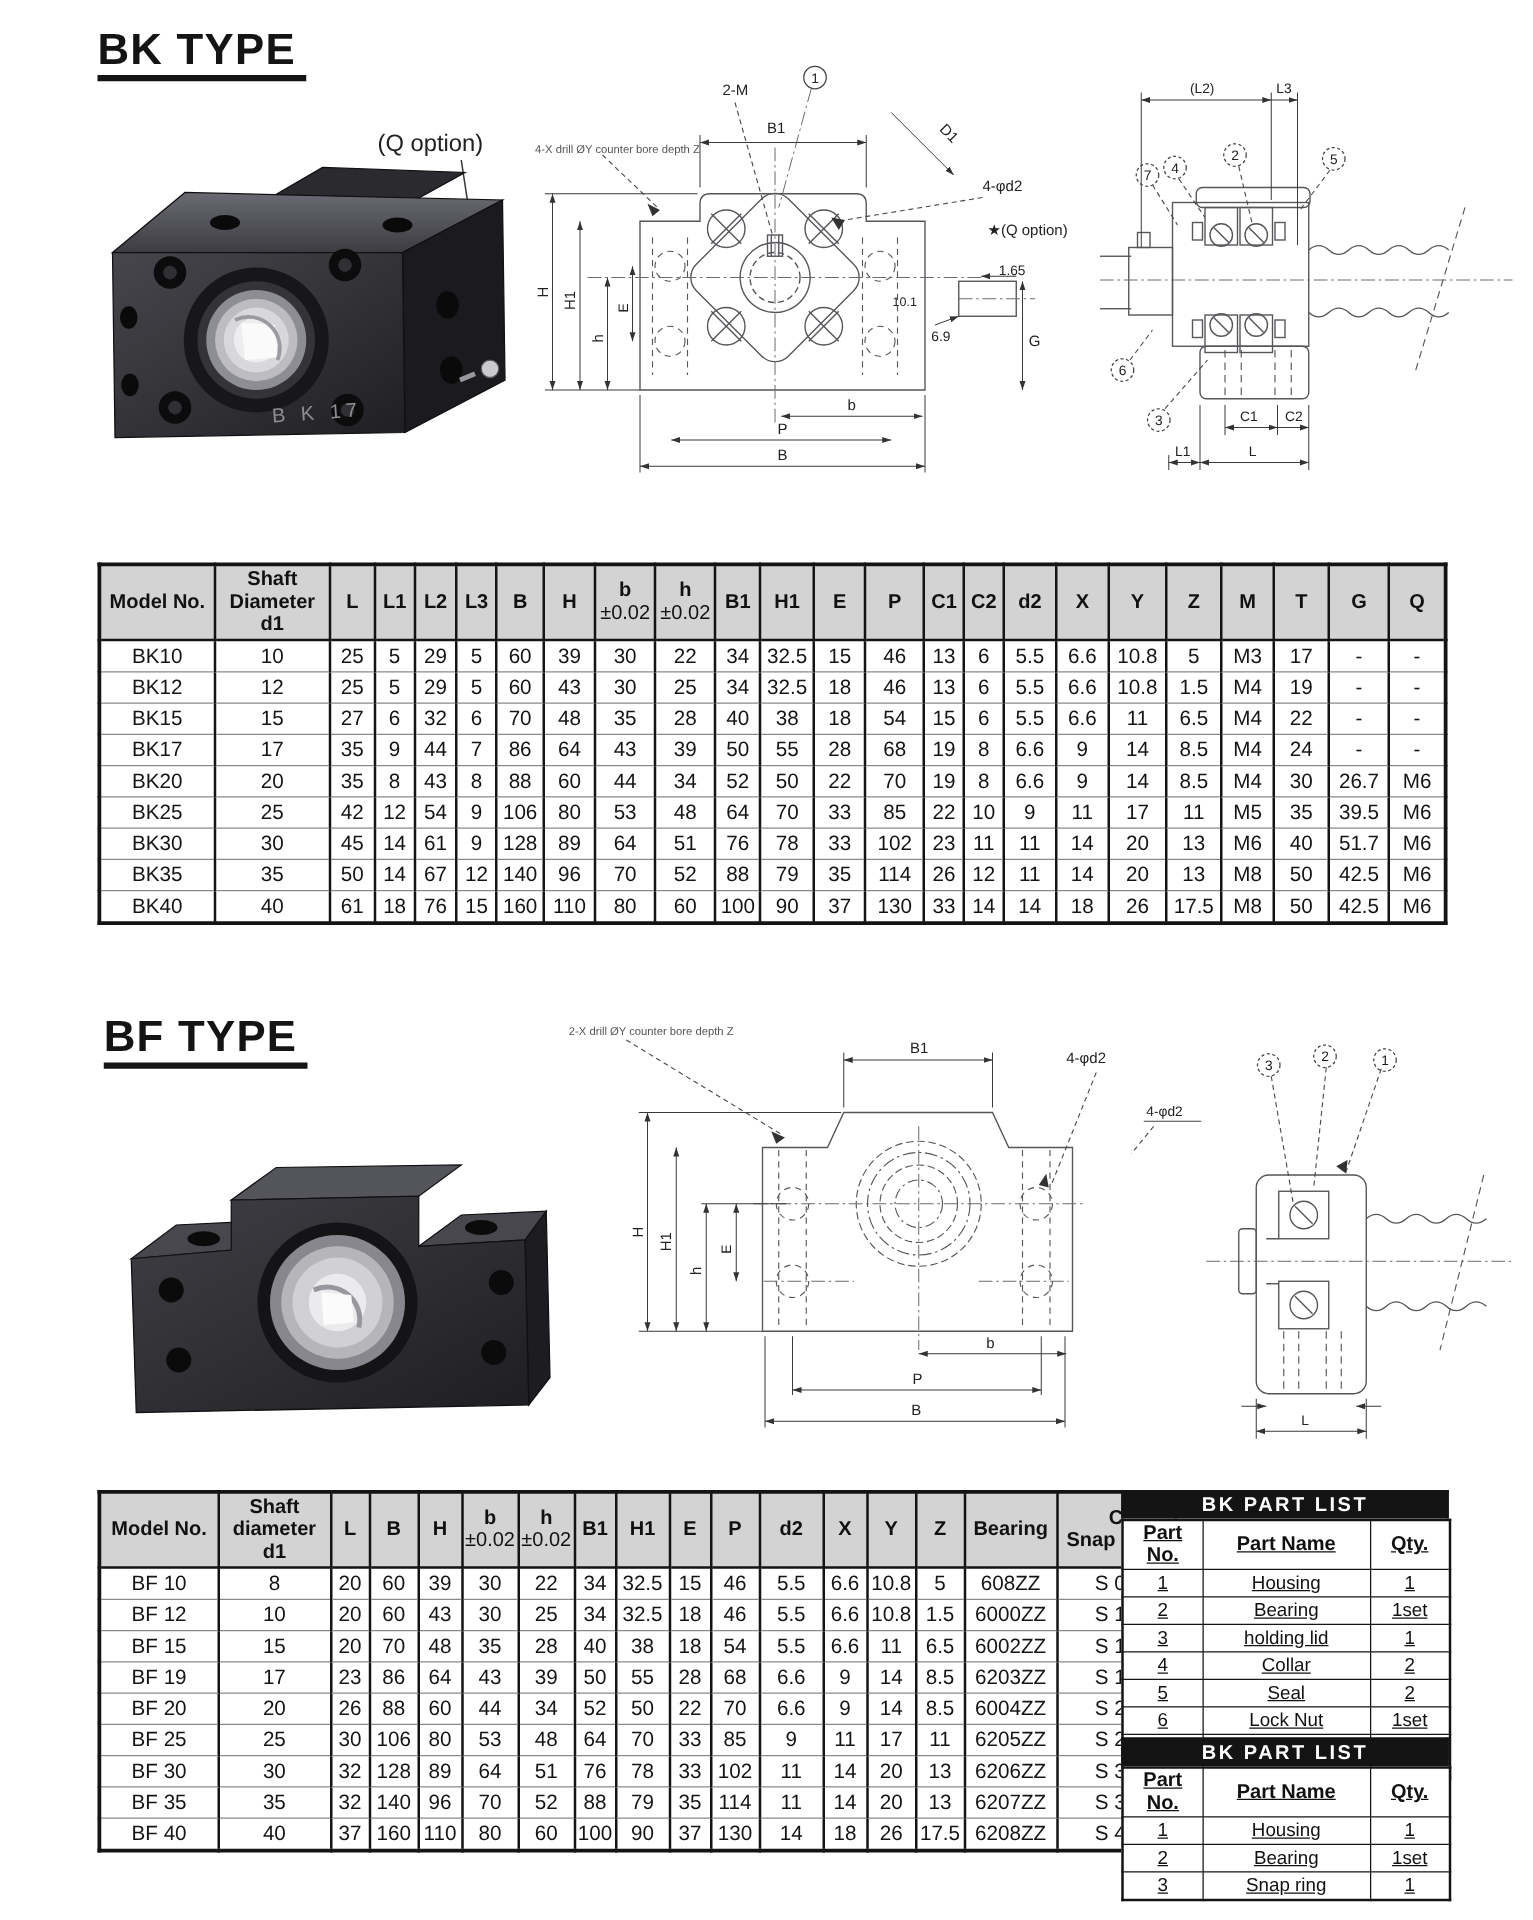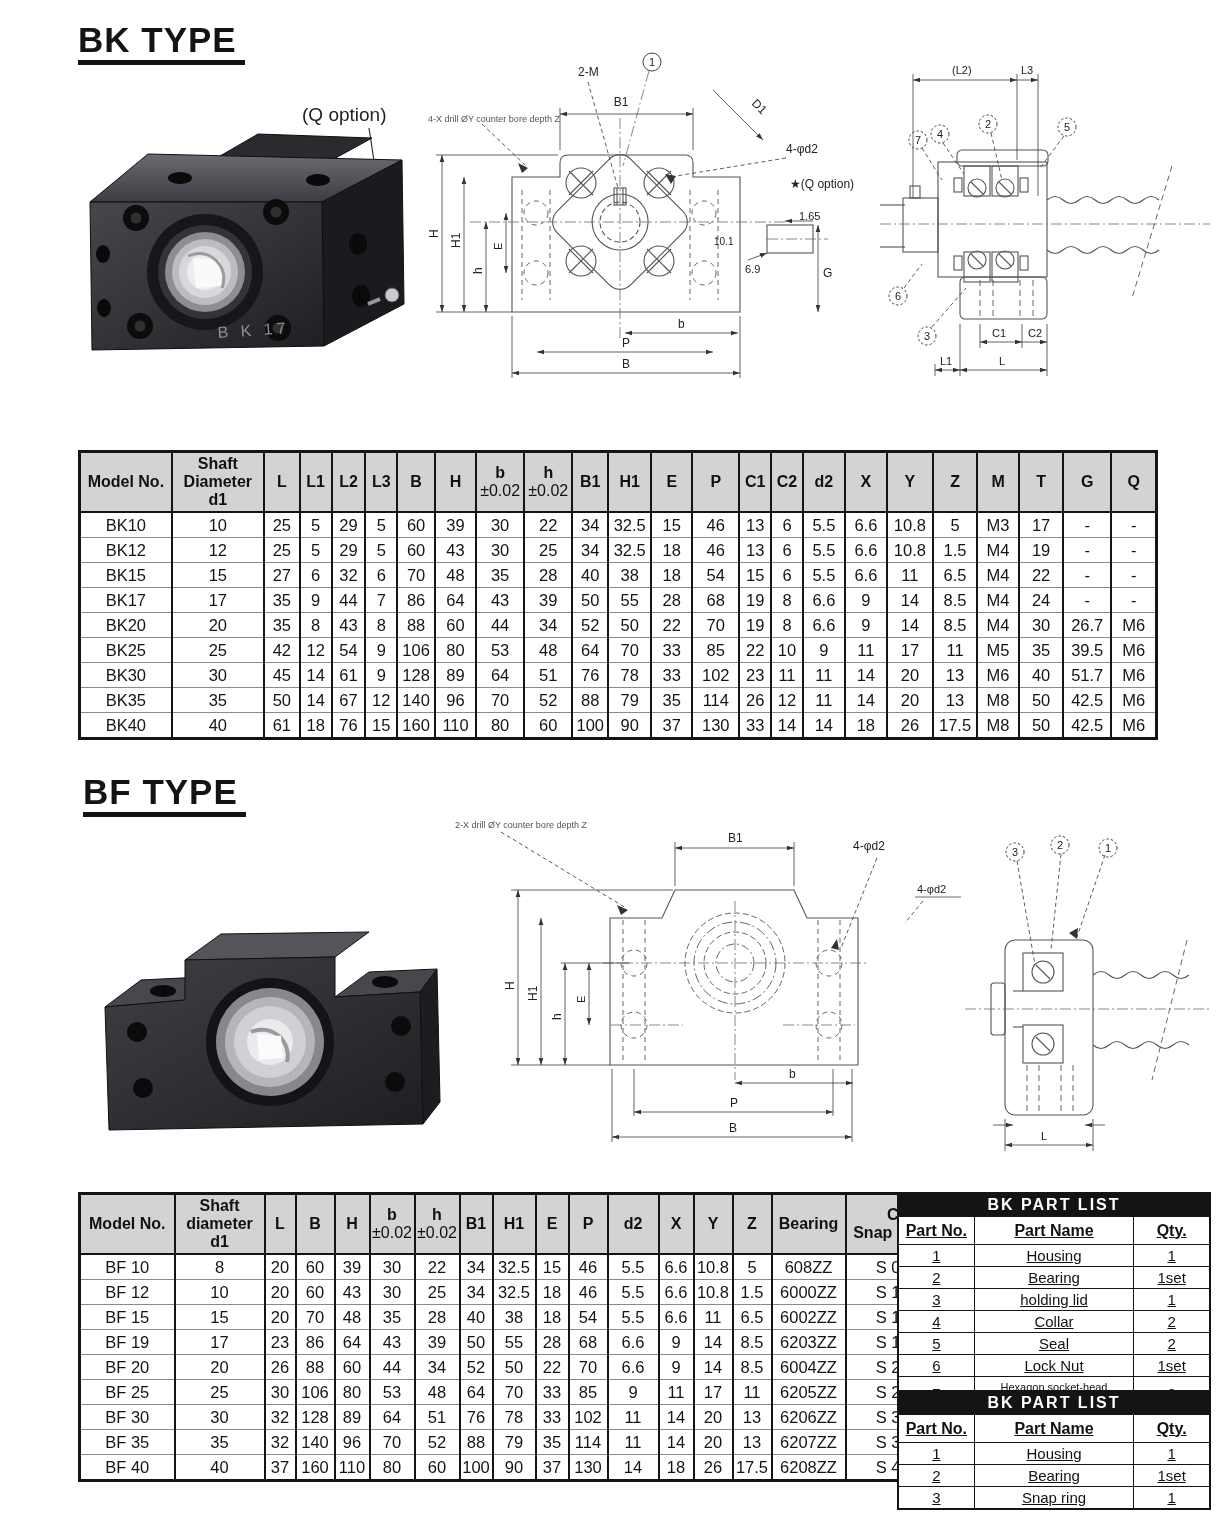--- a/index.html
+++ b/index.html
@@ -12,21 +12,21 @@
   table.spec{position:absolute;border-collapse:collapse;table-layout:fixed;background:#fff;
              border:3px solid #141414;}
   table.spec th{background:#d3d3d3;border:2px solid #141414;font-size:16px;font-weight:bold;
                 padding:2px 0;line-height:1.12;vertical-align:middle;}
   table.spec th .tol{font-size:16px;font-weight:normal;}
   table.spec td{border-left:2px solid #141414;border-right:2px solid #141414;
                 border-top:1px solid #8a8a8a;border-bottom:1px solid #8a8a8a;
                 text-align:center;font-size:16.5px;color:#141414;padding:0;height:24px;line-height:24px;
                 overflow:hidden;white-space:nowrap;}
   
-  .plist{position:absolute;width:314px;}
+  .plist{position:absolute;width:262px;}
   .plist .bar{background:#141414;color:#fff;font-weight:bold;font-size:16px;text-align:center;
               letter-spacing:2px;height:21px;line-height:21px;border:2px solid #141414;border-bottom:none;}
   .plist table{border-collapse:collapse;table-layout:fixed;width:100%;border:2px solid #141414;background:#fff;text-decoration:underline;}
   .plist th{border:1px solid #141414;font-size:16px;font-weight:bold;height:25px;background:#fff;}
   .plist td{border:1px solid #141414;font-size:15px;text-align:center;height:21px;line-height:1.3;padding:0 1px;}
   .plist td div{font-size:11px;line-height:1.15;}
   svg text{font-family:"Liberation Sans",sans-serif;}
 </style>
 </head>
 <body>
@@ -602,21 +602,21 @@
           <td>26</td>
           <td>17.5</td>
           <td>M8</td>
           <td>50</td>
           <td>42.5</td>
           <td>M6</td>
         </tr>
       </tbody>
     </table>
 
-  <div class="heading" style="left:83px;top:774px;">BF TYPE</div>
+  <div class="heading" style="left:83px;top:812px;">BF TYPE</div>
 
   <svg class="abs" style="left:85px;top:872px;" width="358" height="282" viewBox="0 0 358 282">
     <defs>
       <linearGradient id="bfp-front" x1="0" y1="0" x2="1" y2="1">
         <stop offset="0" stop-color="#3f3f45"></stop>
           <stop offset="1" stop-color="#1e1e22"></stop>
       </linearGradient>
     </defs>
     <polygon points="100,88 136,62 284,60 250,85" fill="#54545b" stroke="#101012"></polygon>
     <polygon points="20,135 56,108 136,104 100,128" fill="#47474d" stroke="#101012"></polygon>

